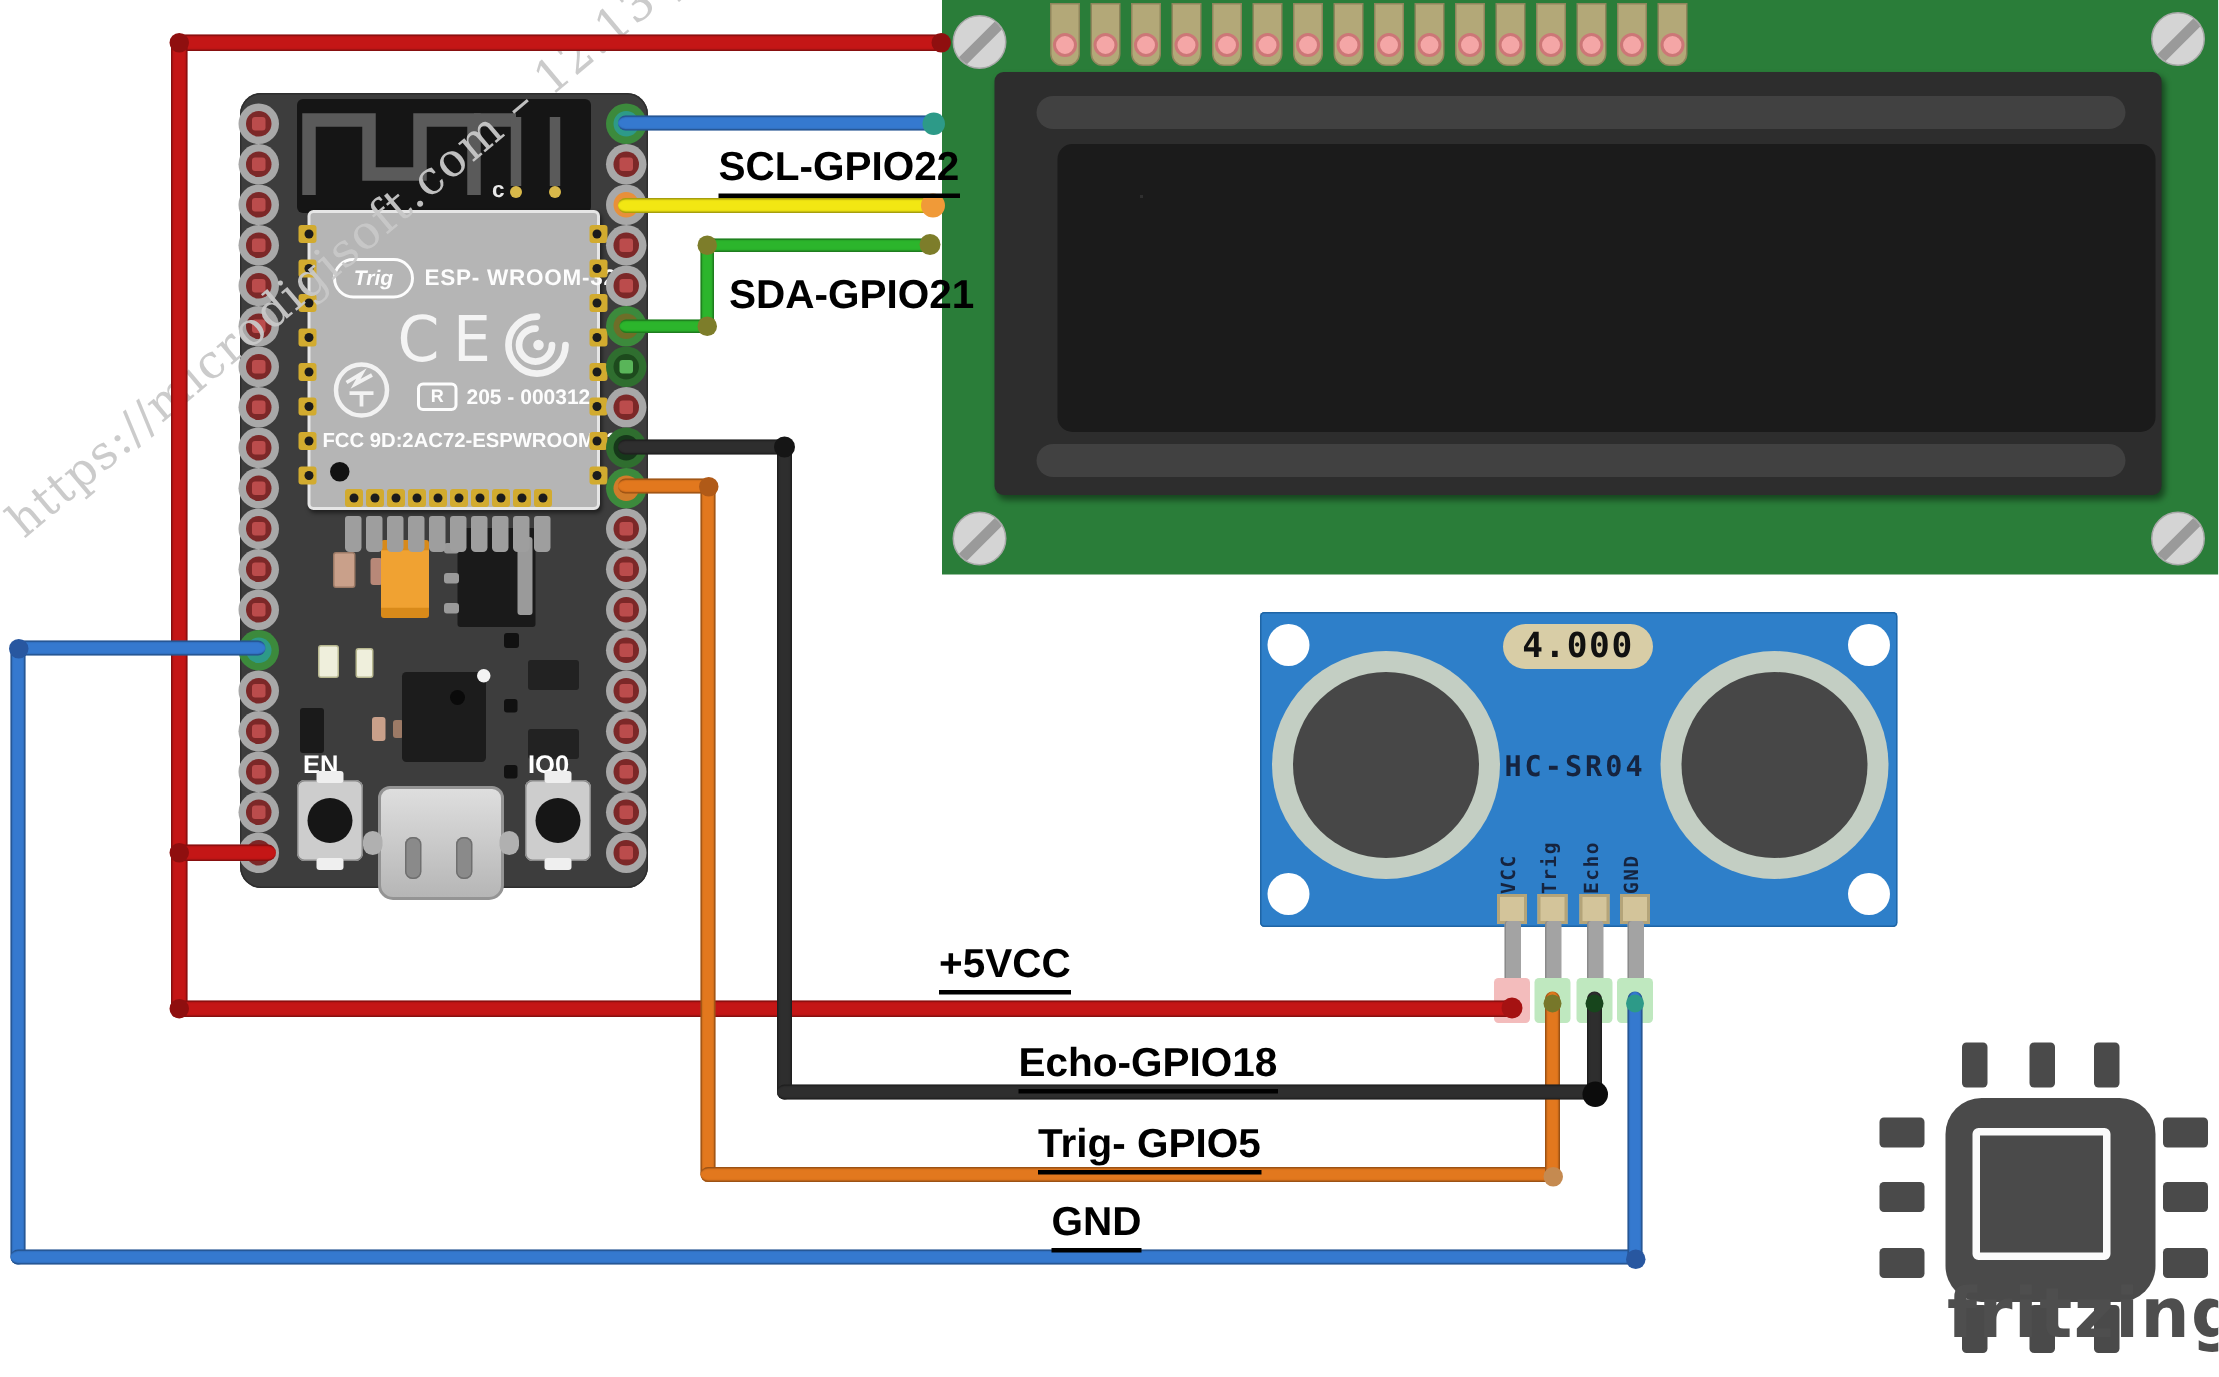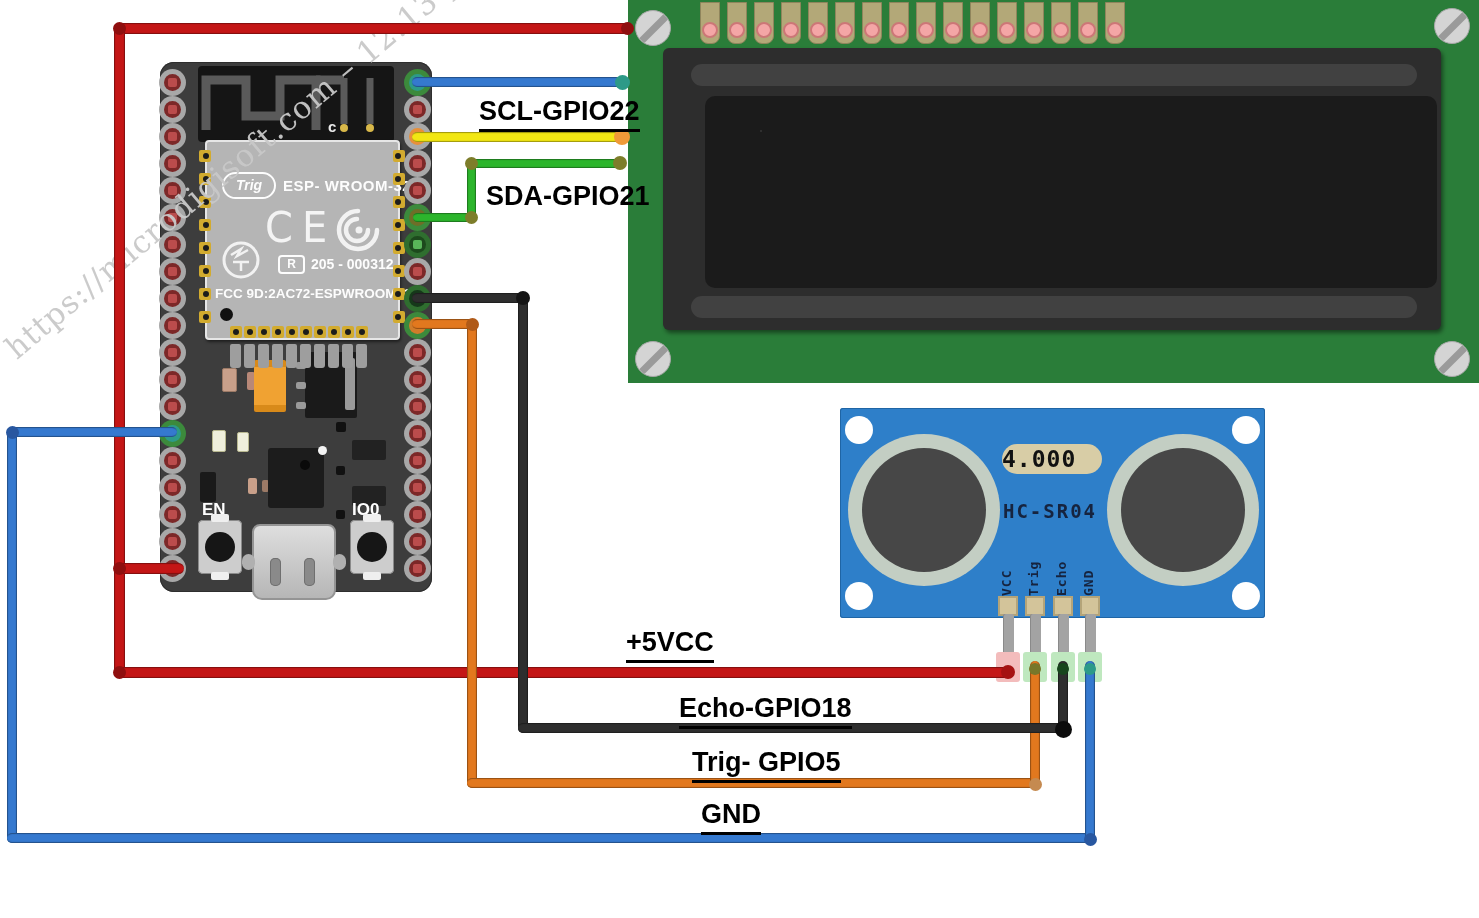--- a/index.html
+++ b/index.html
@@ -69,21 +69,21 @@
   .lcdpin{width:20px;height:42px;background:#b3a878;border-radius:0 0 8px 8px;border:1px solid #8f855c;}
   .lcdpin i{position:absolute;left:1px;top:19px;width:16px;height:16px;border-radius:50%;
             background:#f4a6a6;border:2px solid #c77;}
 
   
   .sr04{left:840px;top:408px;width:425px;height:210px;background:#2e7fc9;border-radius:3px;
         box-shadow:0 0 0 1px #1f65a5 inset;}
   .sr04 .hole{width:28px;height:28px;border-radius:50%;background:#fff;}
   .sr04 .xtal{left:162px;top:8px;width:100px;height:30px;background:#d8cda6;border-radius:15px;
       color:#111;font-family:"DejaVu Sans Mono",monospace;font-weight:bold;font-size:23px;
-      text-align:left;line-height:30px;letter-spacing:1px;margin-top:28px;}
+      text-align:center;line-height:30px;letter-spacing:1px;}
   .sr04 .tdr{width:152px;height:152px;border-radius:50%;background:#c3cec3;top:26px;}
   .sr04 .tdr i{position:absolute;left:14px;top:14px;width:124px;height:124px;border-radius:50%;background:#474747;}
   .sr04 .title{left:150px;top:92px;width:120px;text-align:center;color:#16243f;font-weight:bold;
       font-size:19px;letter-spacing:2px;font-family:"DejaVu Sans Mono",monospace;}
   .sr04 .plabel{color:#16243f;font-weight:bold;font-size:13px;font-family:"DejaVu Sans Mono",monospace;
       writing-mode:vertical-rl;transform:rotate(180deg);letter-spacing:1px;height:42px;}
   .sr04 .pad{width:20px;height:20px;background:#d3c49a;border:2px solid #b4a479;}
   .srpin{width:11px;height:60px;background:#a3a3a3;border-radius:2px;box-shadow:1px 0 0 #8a8a8a inset;}
   .hl{width:24px;height:30px;border-radius:3px;}
 
@@ -398,20 +398,38 @@
           <div class="pad" style="position: absolute; left: 158px; top: 188px;"></div>
           <div class="plabel" style="position: absolute; left: 186px; top: 146px;">Trig</div>
           <div class="pad" style="position: absolute; left: 185px; top: 188px;"></div>
           <div class="plabel" style="position: absolute; left: 214px; top: 146px;">Echo</div>
           <div class="pad" style="position: absolute; left: 213px; top: 188px;"></div>
           <div class="plabel" style="position: absolute; left: 241px; top: 146px;">GND</div>
           <div class="pad" style="position: absolute; left: 240px; top: 188px;"></div>
         </div>
     </div>
 
+    <div class="fz">
+      <div class="fpin" style="left:68px;top:25px;width:17px;height:30px;"></div>
+      <div class="fpin" style="left:113px;top:25px;width:17px;height:30px;"></div>
+      <div class="fpin" style="left:156px;top:25px;width:17px;height:30px;"></div>
+      <div class="fpin" style="left:13px;top:75px;width:30px;height:20px;"></div>
+      <div class="fpin" style="left:13px;top:118px;width:30px;height:20px;"></div>
+      <div class="fpin" style="left:13px;top:162px;width:30px;height:20px;"></div>
+      <div class="fpin" style="left:202px;top:75px;width:30px;height:20px;"></div>
+      <div class="fpin" style="left:202px;top:118px;width:30px;height:20px;"></div>
+      <div class="fpin" style="left:202px;top:162px;width:30px;height:20px;"></div>
+      <div class="fpin" style="left:68px;top:200px;width:17px;height:32px;"></div>
+      <div class="fpin" style="left:113px;top:200px;width:17px;height:32px;"></div>
+      <div class="fpin" style="left:156px;top:200px;width:17px;height:32px;"></div>
+      <div class="body">
+          <div class="inner"></div>
+        </div>
+      <div class="word">fritzing</div>
+    </div>
 
     <div id="esp32-pin-layer" style="inset:0;">
         <div class="pin" style="position: absolute; left: 158.5px; top: 68.5px; background: rgb(168, 168, 168);">
           <div class="face" style="background: rgb(124, 40, 40);"></div>
           <div class="sq" style="background: rgb(187, 76, 76);"></div>
         </div>
         <div class="pin" style="position: absolute; left: 158.5px; top: 95.5px; background: rgb(168, 168, 168);">
           <div class="face" style="background: rgb(124, 40, 40);"></div>
           <div class="sq" style="background: rgb(187, 76, 76);"></div>
         </div>

